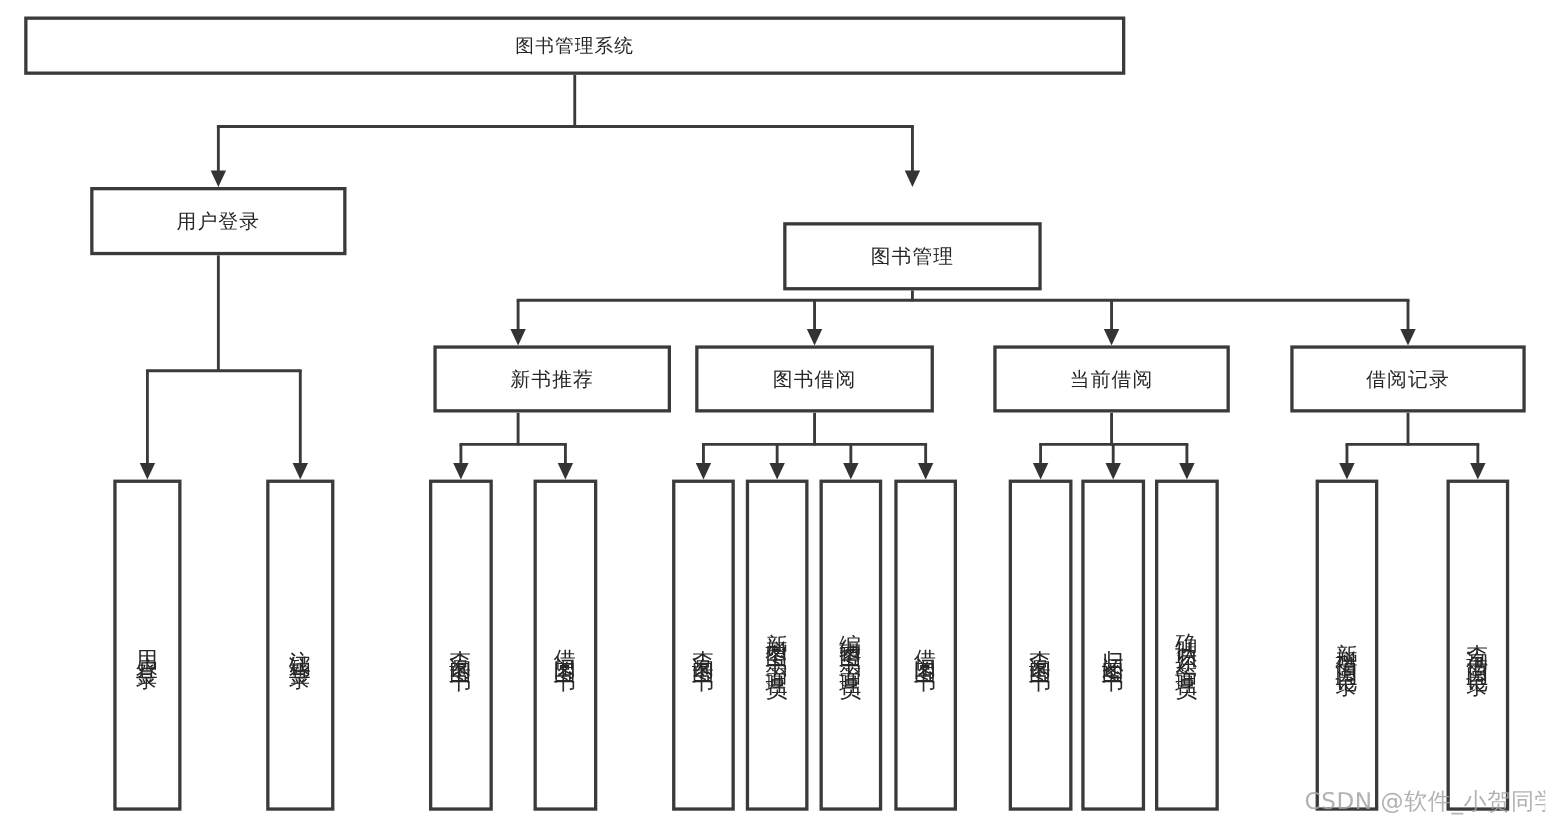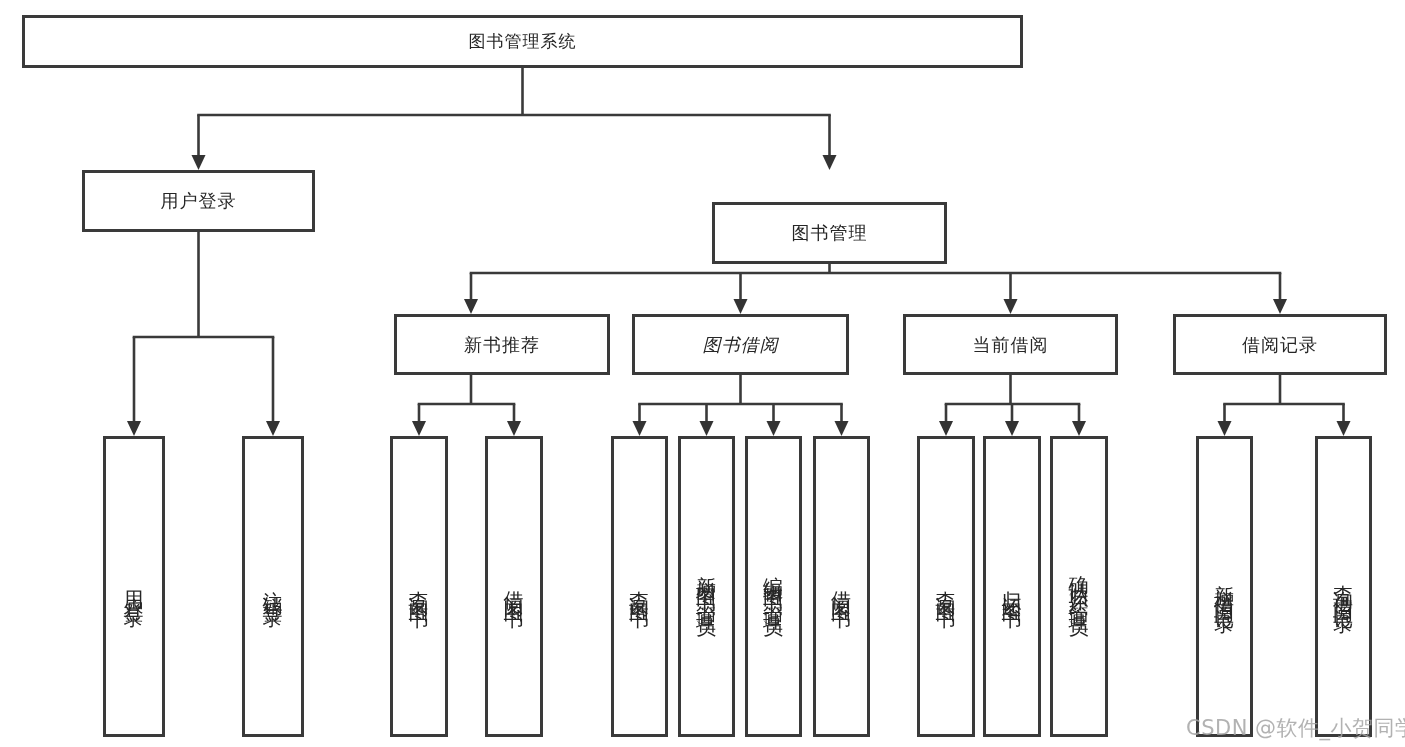--- a/index.html
+++ b/index.html
@@ -141,21 +141,21 @@
       <polygon points="1336.5,421 1350.5,421 1343.5,436"></polygon>
     </g>
   </svg>
 
   <div class="node root" style="left:22px; top:15px; width:1001px; height:53px;">图书管理系统</div>
 
   <div class="node branch" style="left:82px; top:170px; width:233px; height:62px;">用户登录</div>
   <div class="node branch" style="left:712px; top:170px; width:235px; height:62px;margin-top:32px;">图书管理</div>
 
   <div class="node branch" style="left:363px; top:314px; width:216px; height:61px;margin-left:31px;">新书推荐</div>
-  <div class="node branch" style="left:632px; top:314px; width:217px; height:61px;font-style:italic;">图书借阅</div>
+  <div class="node branch" style="left:632px; top:314px; width:217px; height:61px;">图书借阅</div>
   <div class="node branch" style="left:1173px; top:314px; width:214px; height:61px;">借阅记录</div>
   <div class="node branch" style="left:903px; top:314px; width:215px; height:61px;">当前借阅</div>
 
   <div class="node leaf" style="left:103px; top:436px; width:62px; height:301px;">用户登录</div>
   <div class="node leaf" style="left:242px; top:436px; width:62px; height:301px;">注销登录</div>
 
   <div class="node leaf" style="left:390px; top:436px; width:58px; height:301px;">查询图书</div>
   <div class="node leaf" style="left:485px; top:436px; width:58px; height:301px;">借阅图书</div>
 
   <div class="node leaf" style="left:611px; top:436px; width:57px; height:301px;">查询图书</div>

